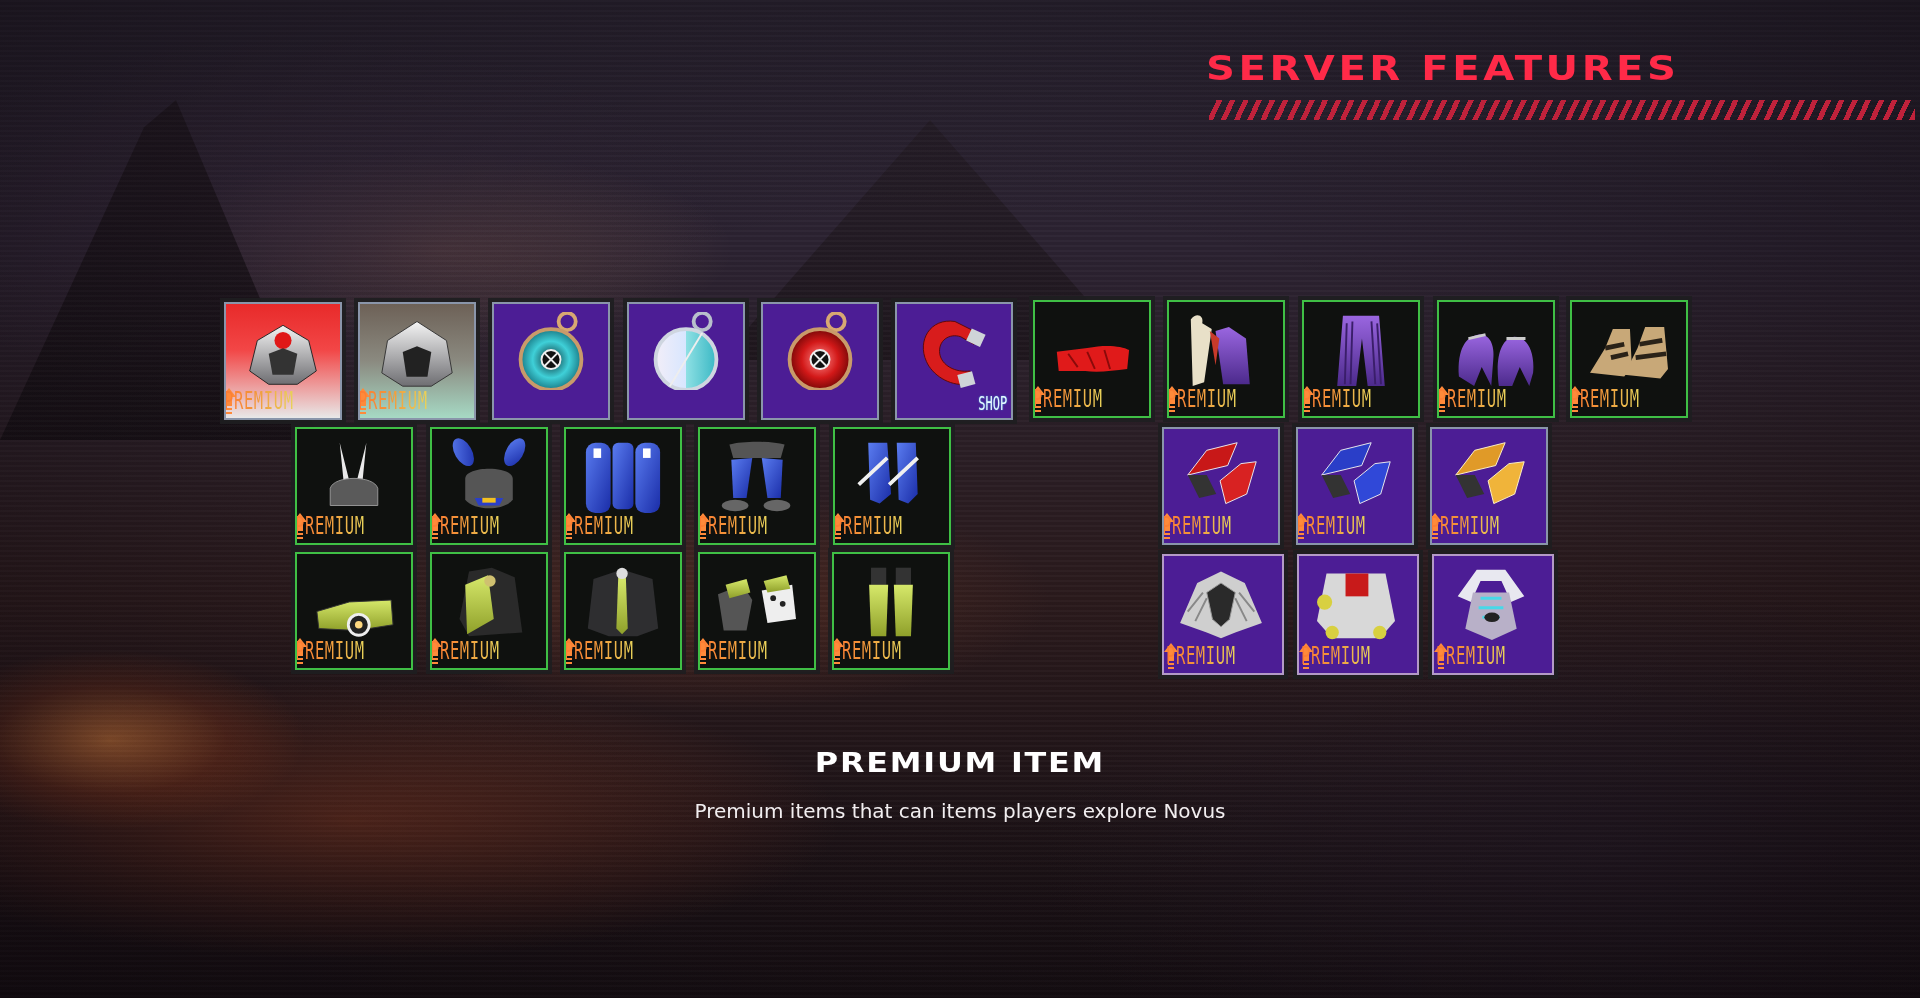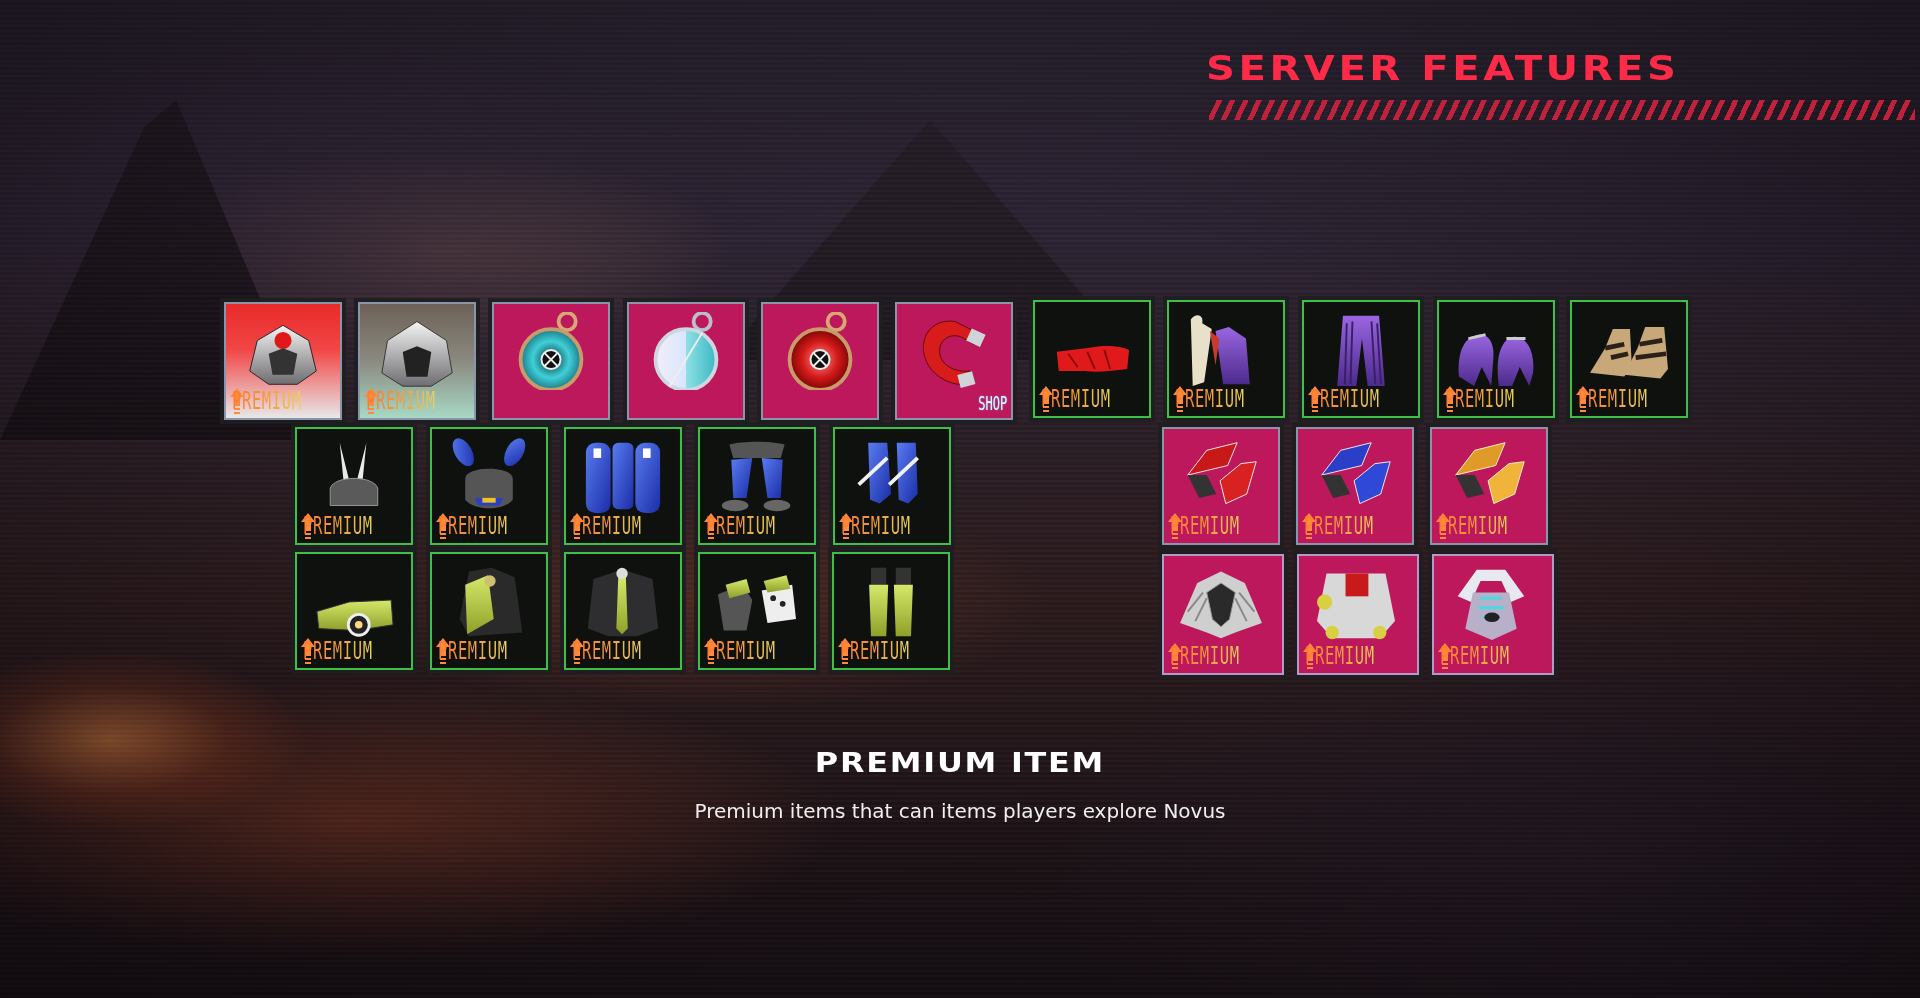--- a/index.html
+++ b/index.html
@@ -35,33 +35,33 @@
     line-height:40px; white-space:nowrap;
   }
   .stripe-bar {
     position:absolute; left:1209px; top:100px; width:706px; height:20px;
     background:repeating-linear-gradient(115deg, transparent 0 7px, #c8223c 7px 12px);
     opacity:.95;
   }
 
   .tile {
     position:absolute; width:118px; height:118px; box-sizing:border-box;
-    background:#be185d; overflow:hidden;
+    background:#4c1d95; overflow:hidden;
     box-shadow:0 0 0 4px rgba(30,30,32,0.9);
   }
   .tile.green { border:2px solid #3fbf45; background:#0f110f; }
   .tile.steel { border:2px solid #8a95aa; }
   .tile.lav { border:2px solid #b39ac6; width:122px; height:121px; }
   .tile.redbg { background:linear-gradient(180deg,#e82a2a 0%, #f24646 40%, #e8e8e8 100%); }
   .tile.greybg { background:linear-gradient(180deg,#6d6157 0%, #8b8a80 50%, #a6d9c4 100%); }
 
   .art { position:absolute; left:12px; top:8px; width:90px; height:78px; }
   .badge {
     position:absolute; left:4px; bottom:4px; height:28px; right:4px;
-    display:flex; align-items:flex-end; gap:2px;
+    display:flex; align-items:flex-end; gap:2px;justify-content:flex-end;
   }
   .arrow { width:14px; height:26px; position:relative; }
   .arrow::before { content:""; position:absolute; left:0; top:0; width:0; height:0;
     border-left:7px solid transparent; border-right:7px solid transparent; border-bottom:9px solid #ff8a3a; }
   .arrow::after { content:""; position:absolute; left:4px; top:8px; width:6px; height:18px;
     background:repeating-linear-gradient(180deg,#ff8a3a 0 10px, transparent 10px 12px, #ff8a3a 12px 14px, transparent 14px 16px, #ff8a3a 16px 18px); }
   .badge-text {
     font-family:"DejaVu Sans Mono", monospace; font-size:25px; line-height:26px;
     transform:scaleX(0.62); transform-origin:left bottom; letter-spacing:1px;
     background:linear-gradient(90deg,#ff7a32 0%, #f2963a 45%, #e8d25a 100%);

